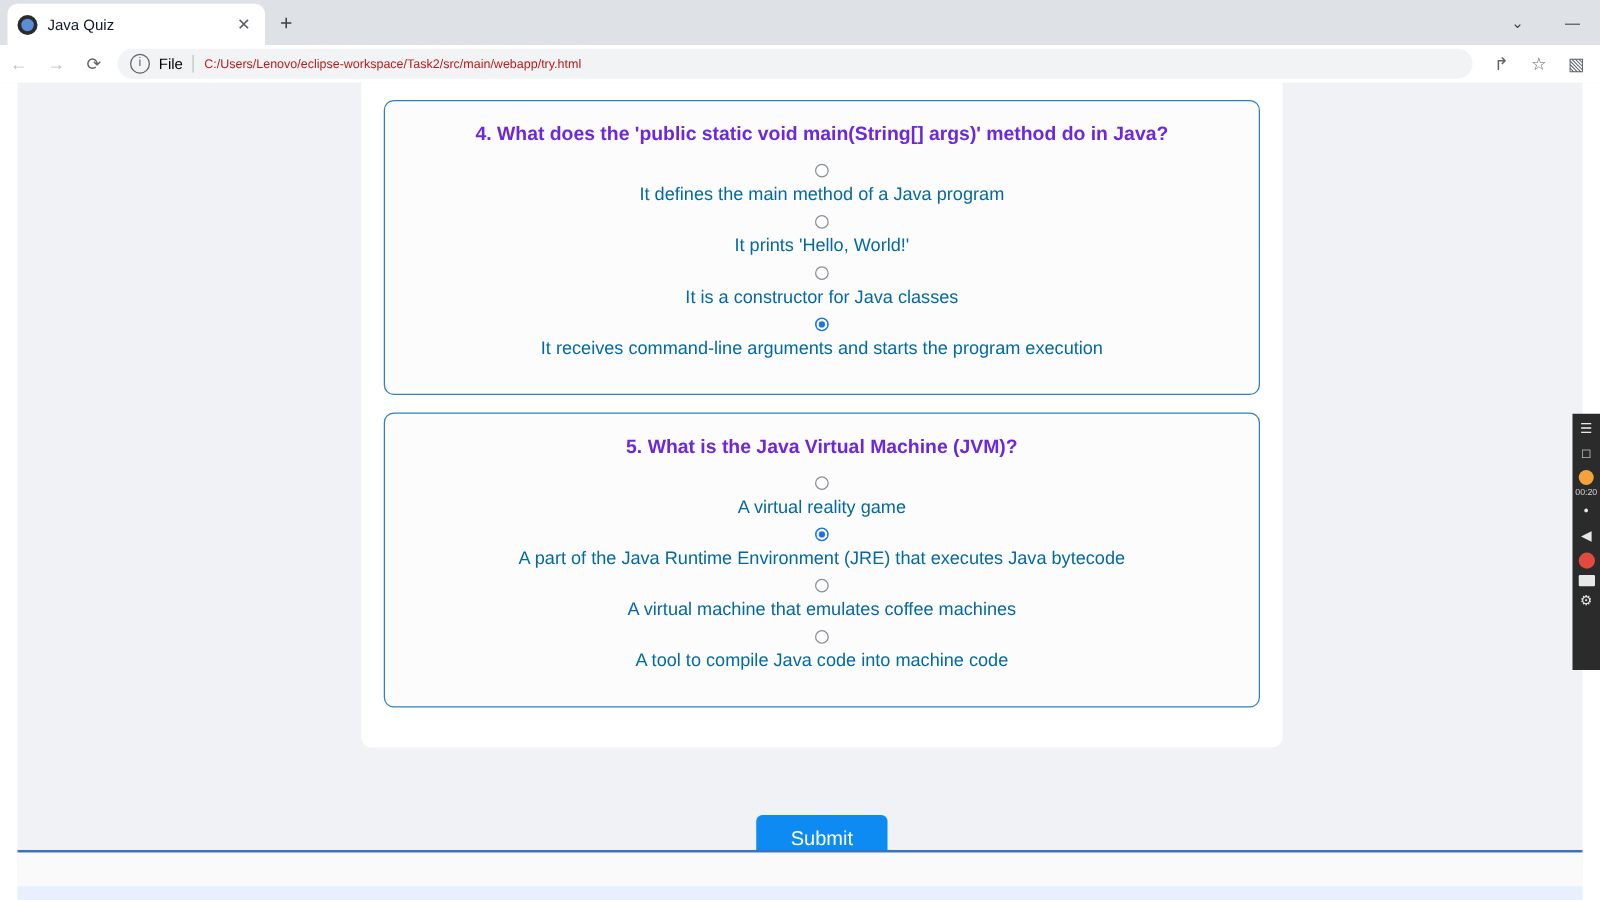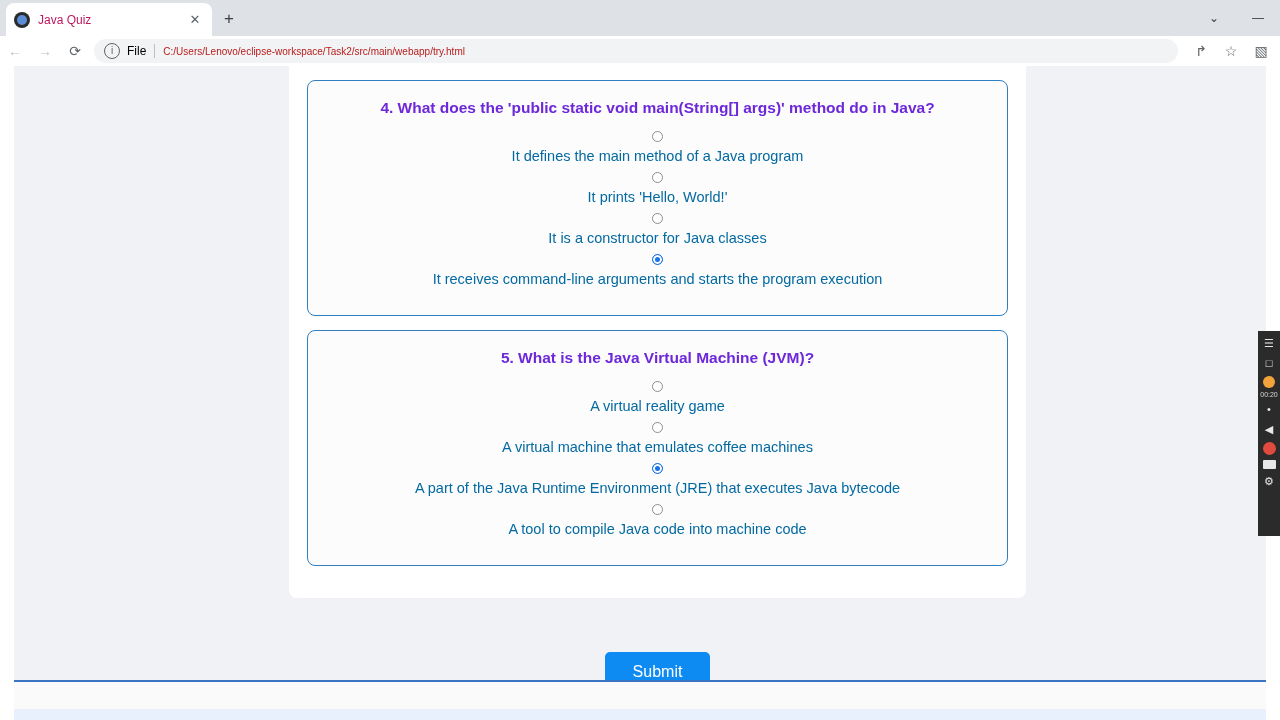--- a/index.html
+++ b/index.html
@@ -58,21 +58,21 @@
   .tab-favicon::before {
     content: "";
     position: absolute;
     left: 3px; top: 3px;
     width: 10px; height: 10px;
     border-radius: 50%;
     background: #5a8dd6;
   }
   .tab-title {
     font-size: 12px;
-    color: #be185d;
+    color: #0f172a;
     white-space: nowrap;
     overflow: hidden;
     text-overflow: ellipsis;
     flex: 1 1 auto;
   }
   .tab-close {
     width: 18px; height: 18px;
     font-size: 13px;
     line-height: 18px;
     text-align: center;
@@ -405,26 +405,26 @@
       </div>
 
       <div class="question-box">
         <div class="q-title">5. What is the Java Virtual Machine (JVM)?</div>
 
         <div class="option">
           <span class="radio"></span>
           <span class="opt-label">A virtual reality game</span>
         </div>
         <div class="option">
-          <span class="radio"></span>
-          <span class="opt-label">A virtual machine that emulates coffee machines</span>
-        </div>
-        <div class="option">
           <span class="radio checked"></span>
           <span class="opt-label">A part of the Java Runtime Environment (JRE) that executes Java bytecode</span>
+        </div>
+        <div class="option">
+          <span class="radio"></span>
+          <span class="opt-label">A virtual machine that emulates coffee machines</span>
         </div>
         <div class="option">
           <span class="radio"></span>
           <span class="opt-label">A tool to compile Java code into machine code</span>
         </div>
       </div>
     </div>
 
     <div class="submit-wrap" style="position:absolute; left:289px; top:578px; width:737px;">
       <button class="submit-btn">Submit</button>

